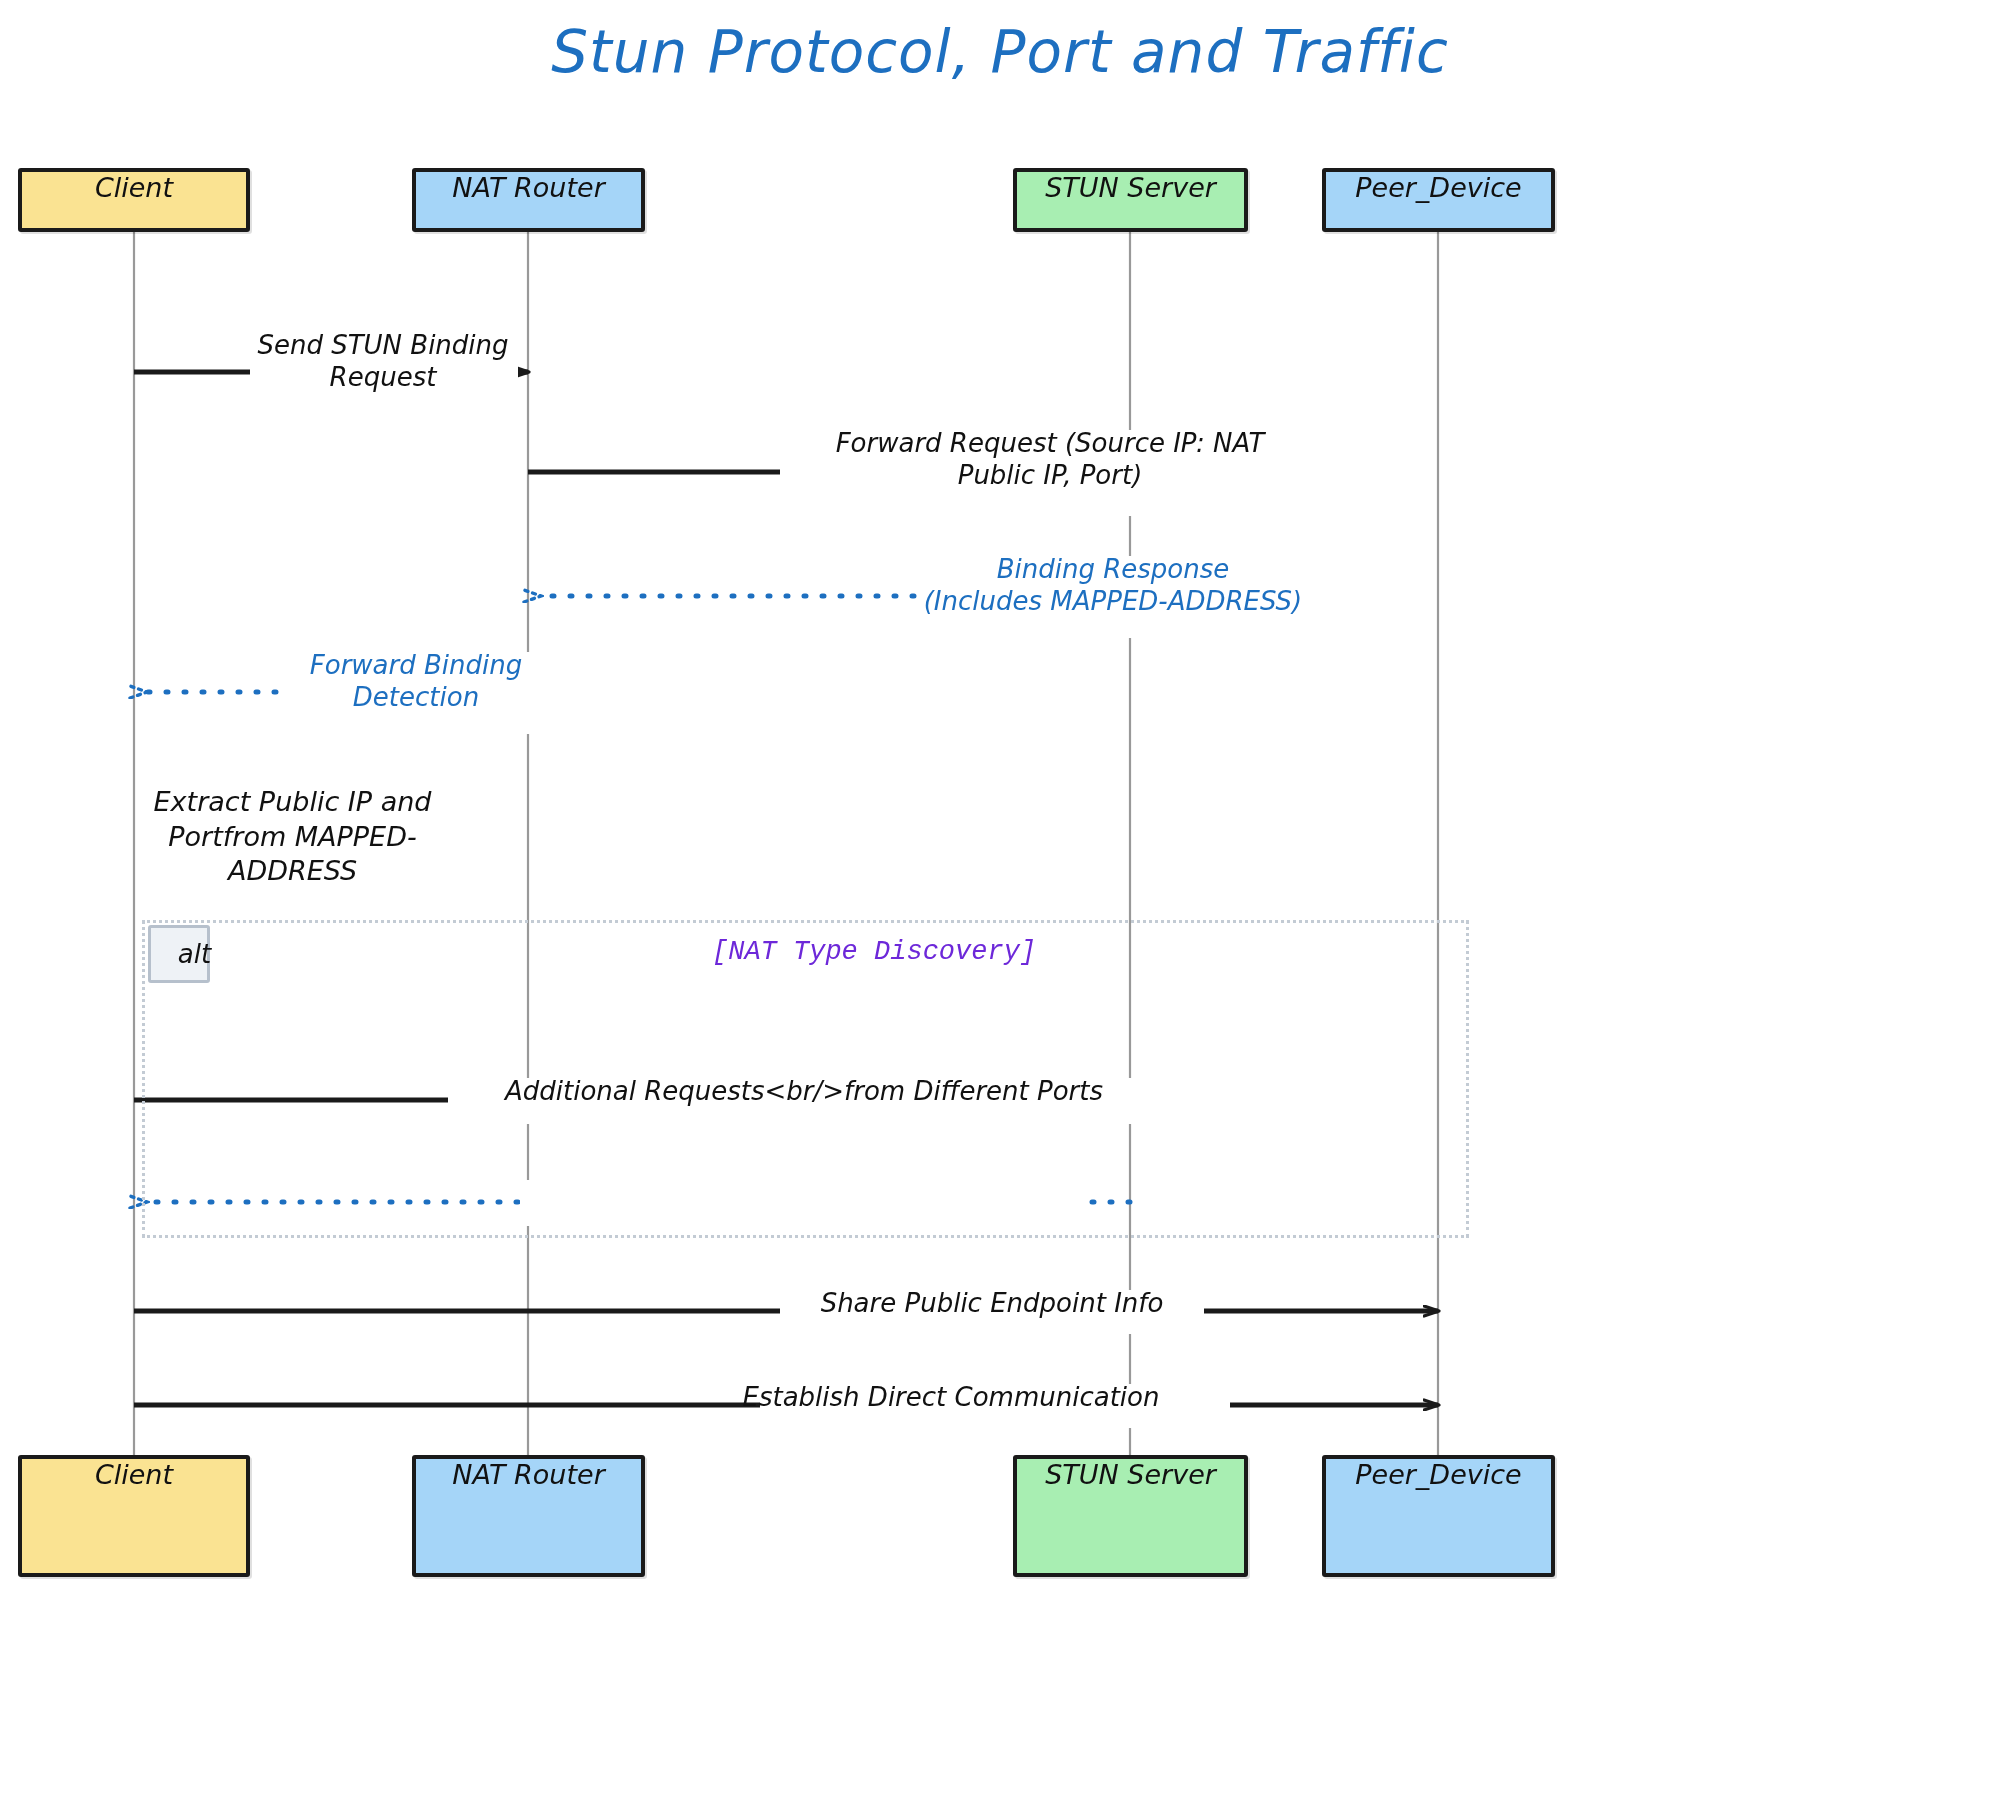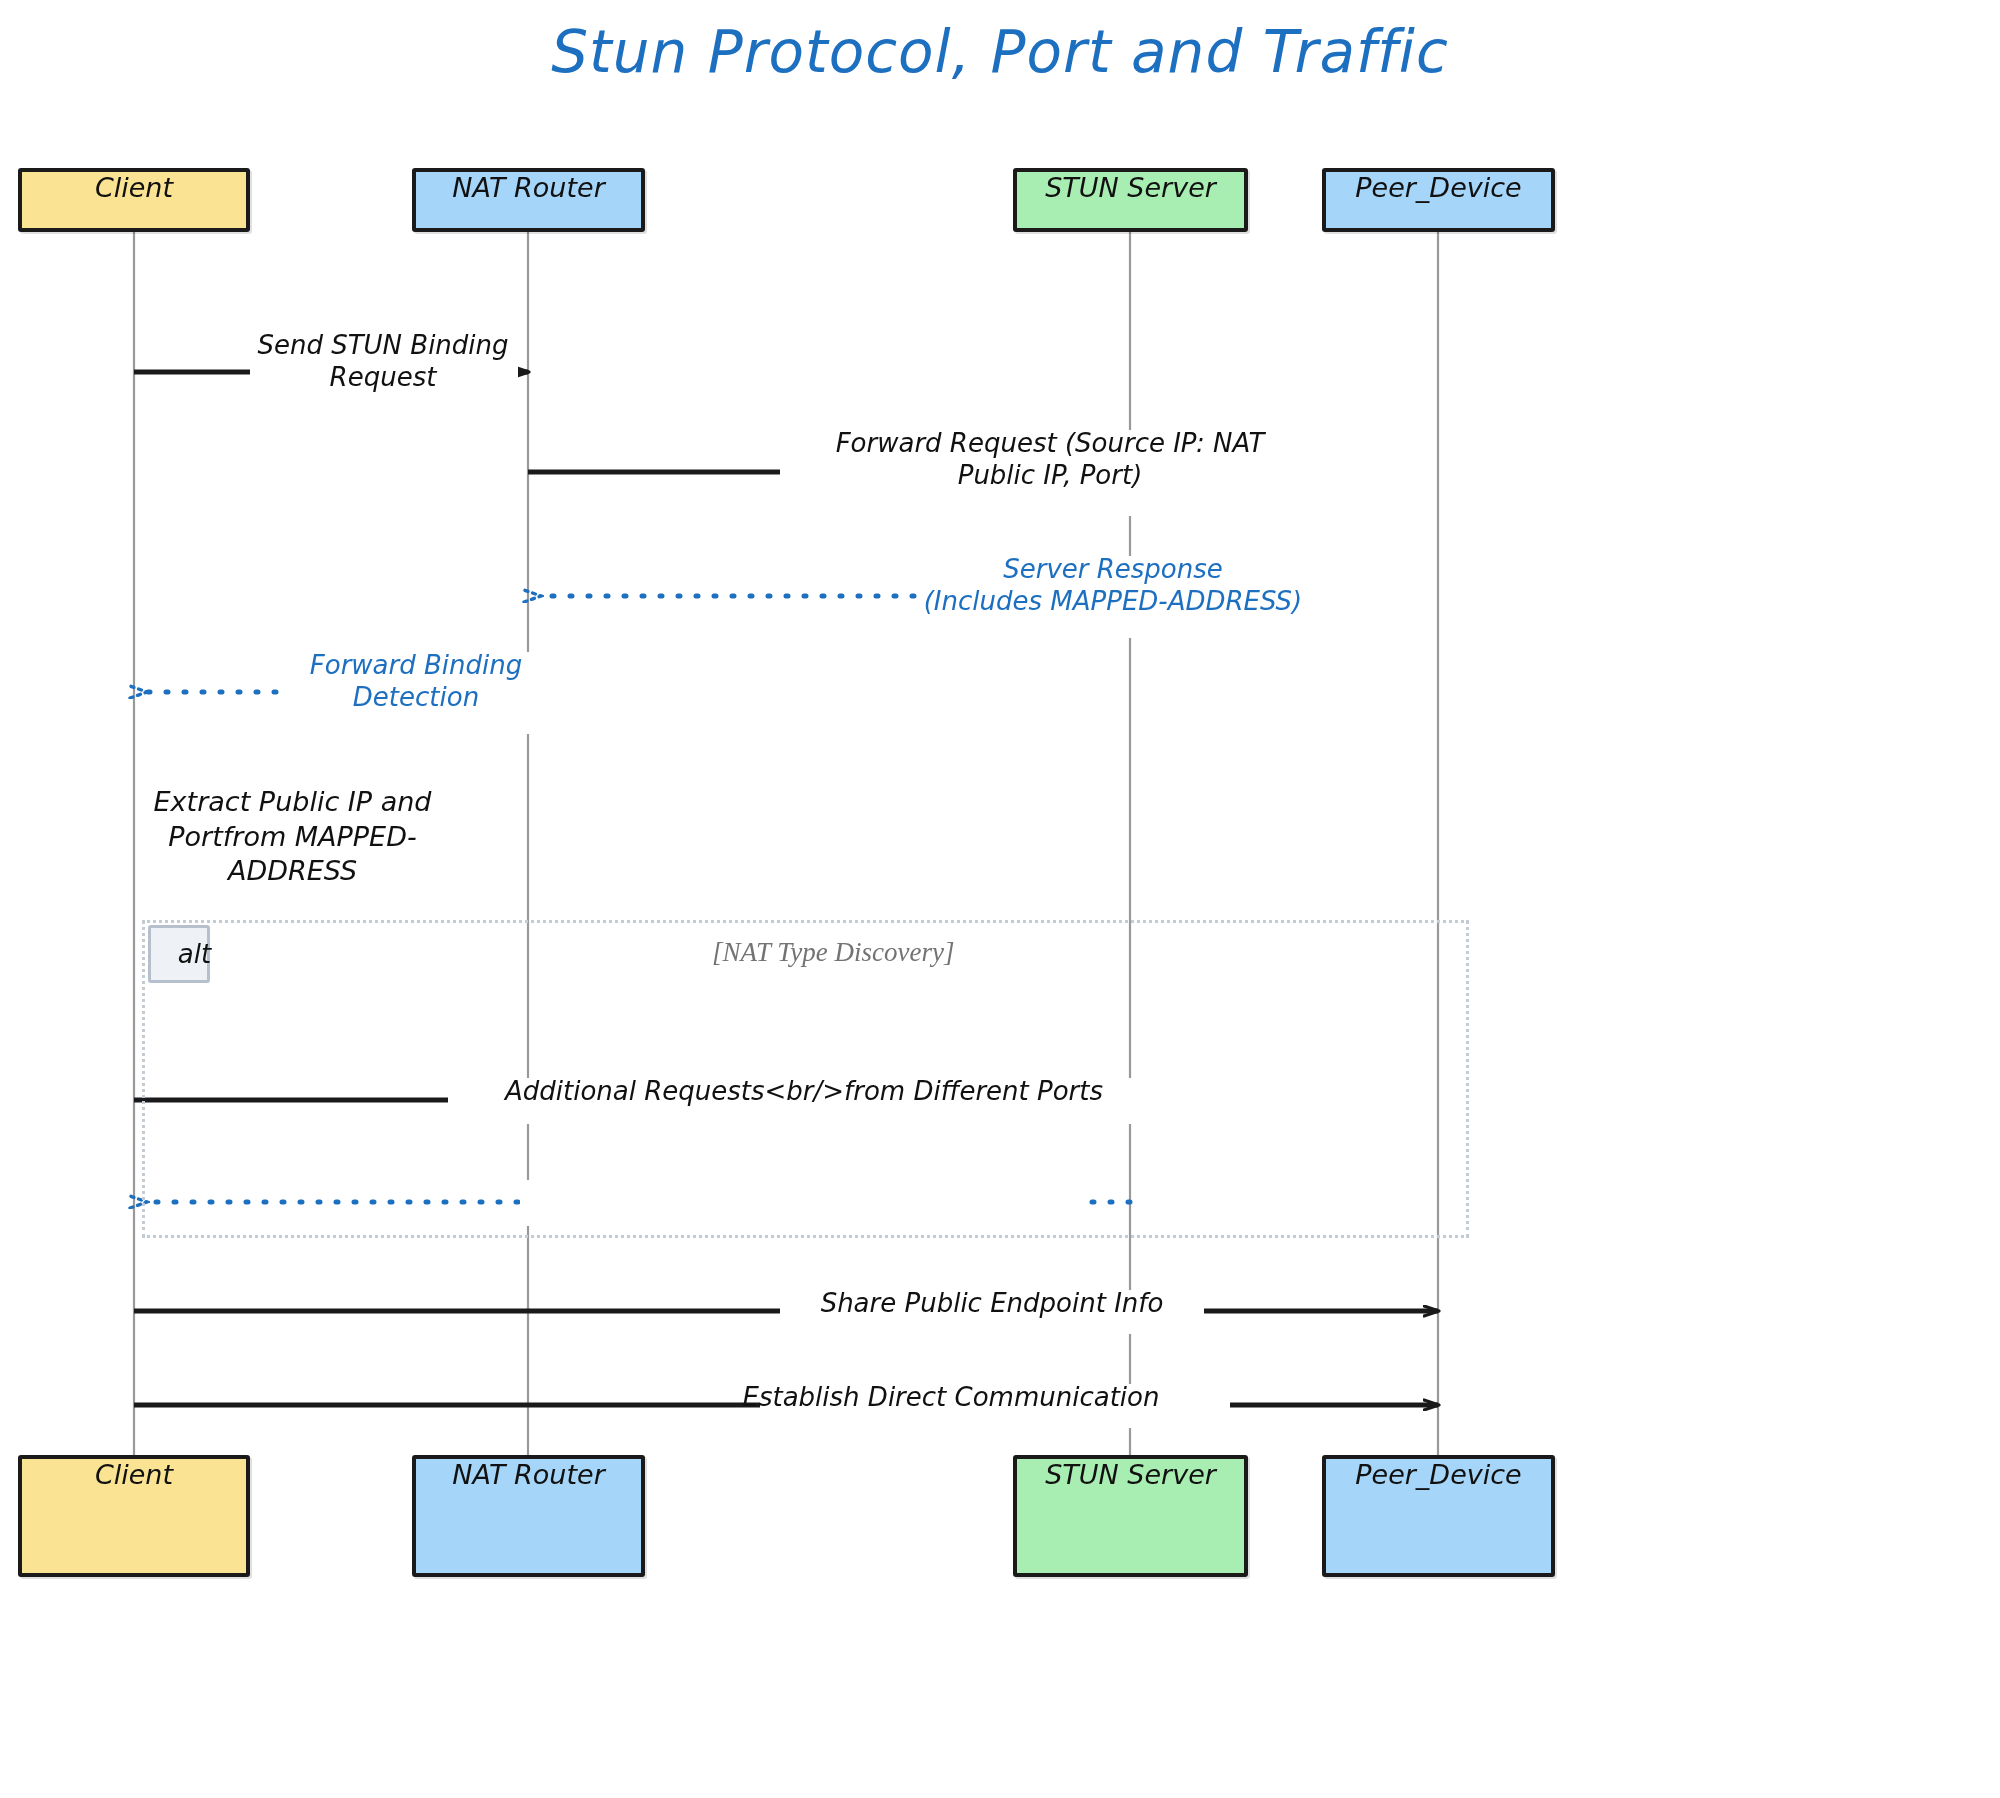--- a/index.html
+++ b/index.html
@@ -94,23 +94,23 @@
     justify-content: center;
     font-size: 26px;
     font-family: "DejaVu Sans", sans-serif;
     font-style: italic;
     color: #111111;
     padding-left: 31px;
   }
   .alt-cond {
     position: absolute;
     font-size: 27px;
-    font-family: Liberation Serif, serif;
-    font-style: italic;
-    color: #737373;
+    font-family: Liberation Mono, monospace;
+    font-style: italic;
+    color: #6d28d9;
     white-space: nowrap;
   }
 </style>
 </head>
 <body>
 
 <div id="canvas">
 
   <div class="diagram-title">Stun Protocol, Port and Traffic</div>
 
@@ -197,21 +197,21 @@
   <div class="actor-box" style="left:1322px; top:1455px; width:233px; height:122px; background:#a5d5f8;">
     <span>Peer_Device</span>
   </div>
 
   <div class="msg-label" style="left:188px; top:330px; width:390px;">Send STUN Binding
 Request</div>
 
   <div class="msg-label" style="left:722px; top:428px; width:656px;">Forward Request (Source IP: NAT
 Public IP, Port)</div>
 
-  <div class="msg-label reply" style="left:780px; top:554px; width:666px;">Server Response
+  <div class="msg-label reply" style="left:780px; top:554px; width:666px;">Binding Response
 (Includes MAPPED-ADDRESS)</div>
 
   <div class="msg-label reply" style="left:210px; top:650px; width:412px;">Forward Binding
 Detection</div>
 
   <div class="msg-label" style="left:448px; top:1076px; width:712px;">Additional Requests&lt;br/&gt;from Different Ports</div>
 
 
   <div class="msg-label" style="left:780px; top:1288px; width:424px;">Share Public Endpoint Info</div>
 

